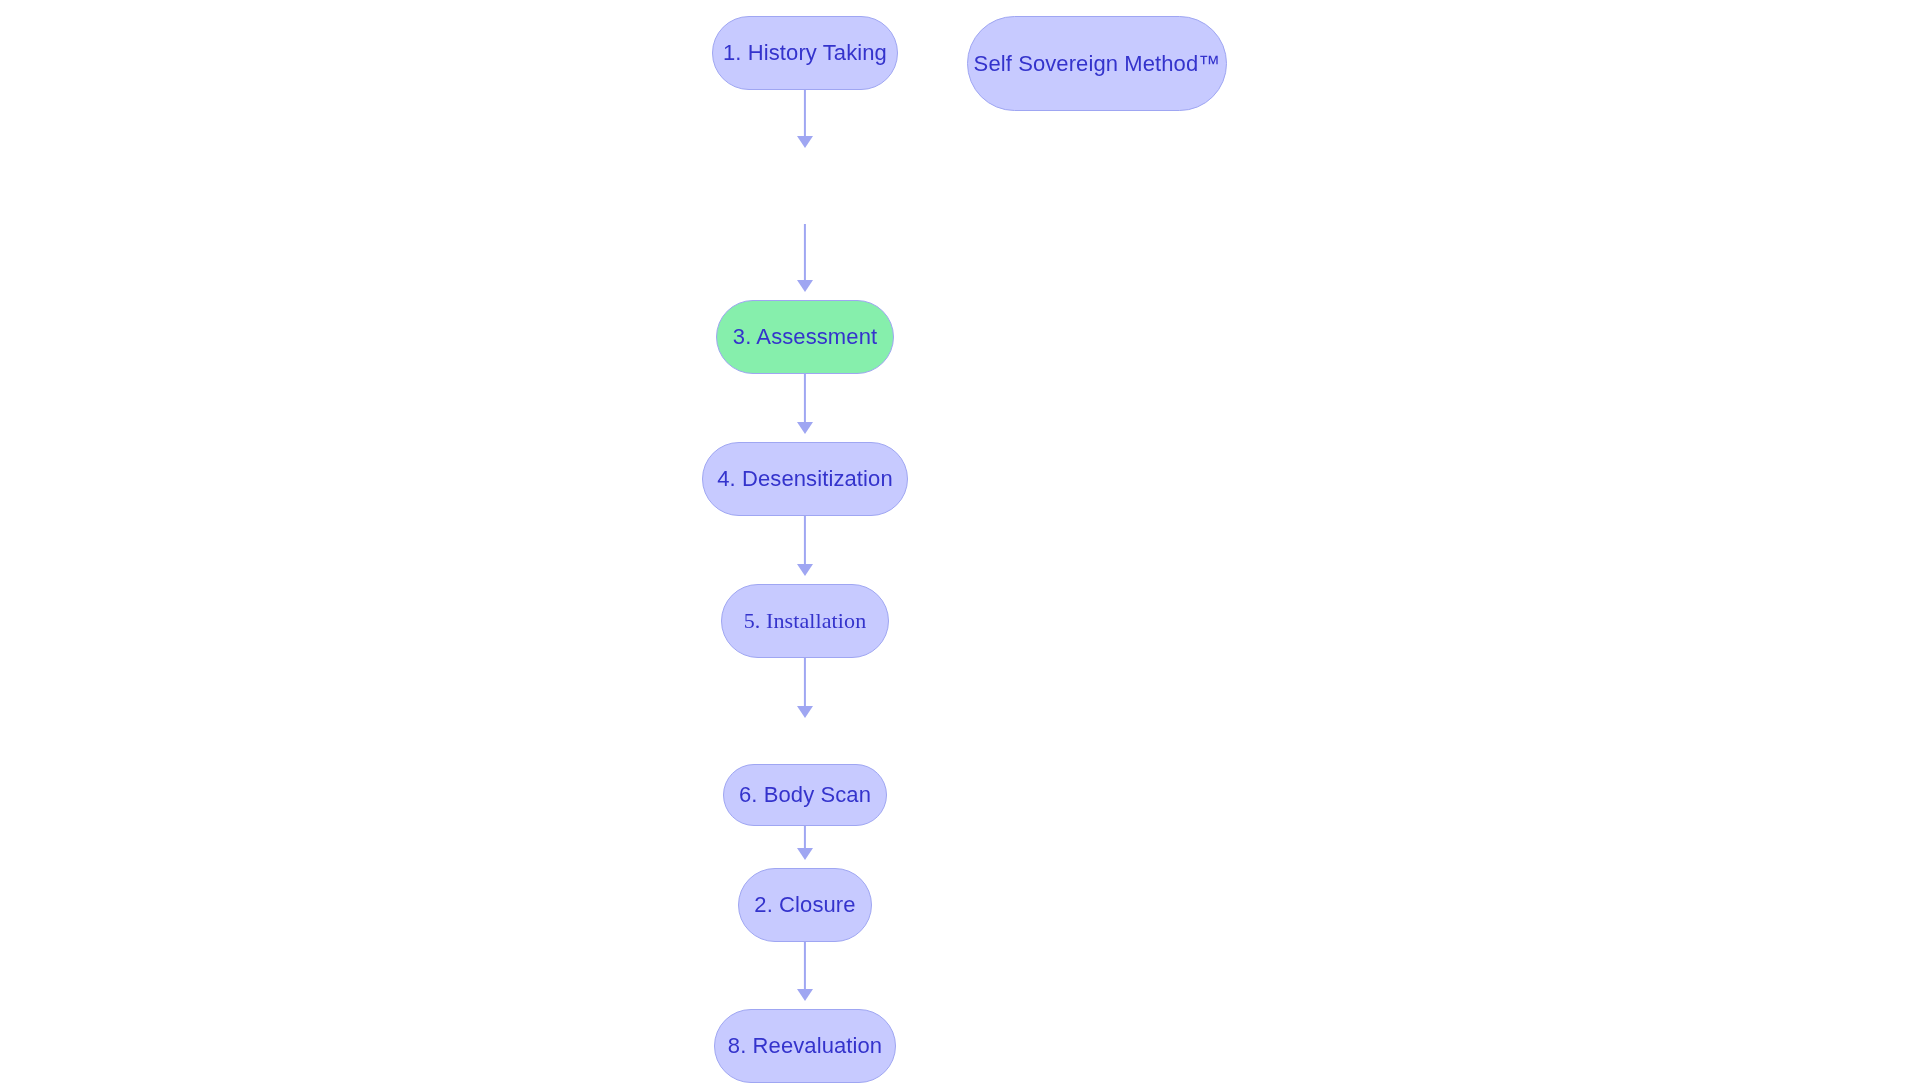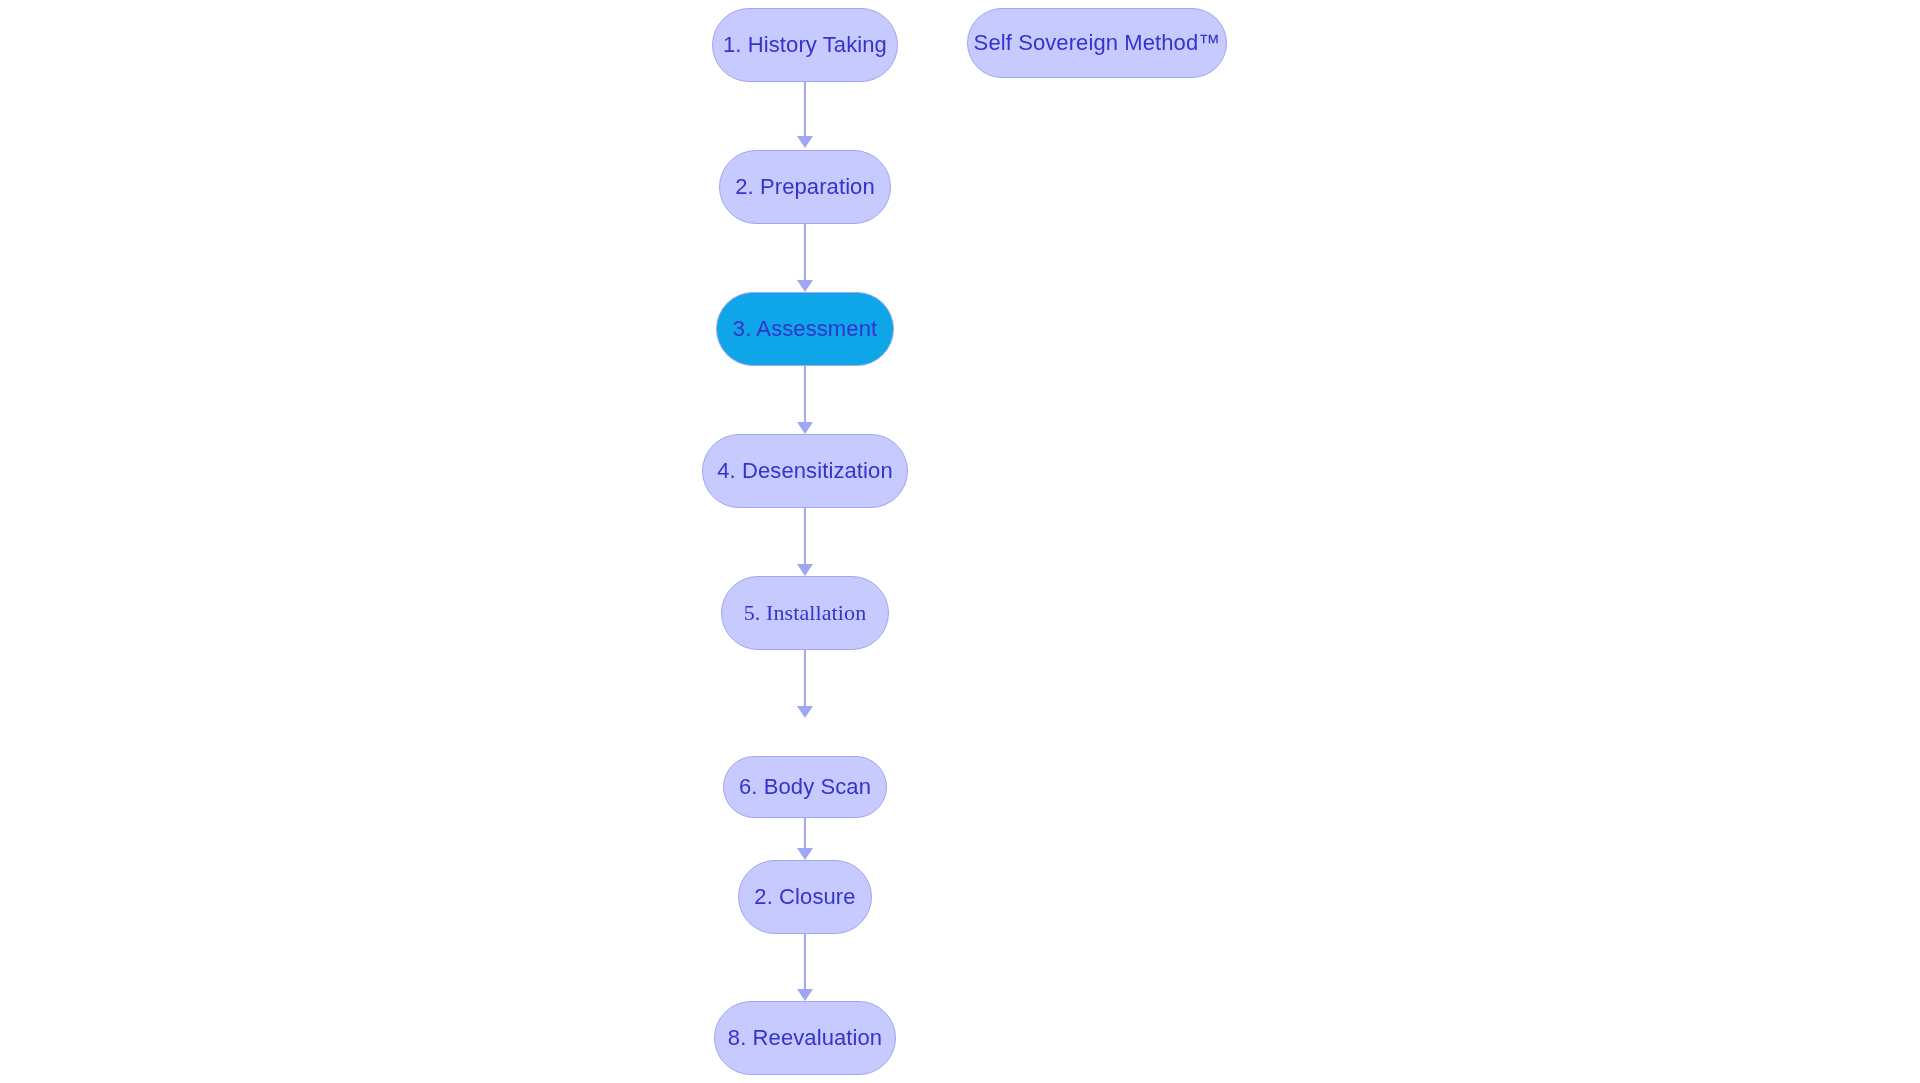--- a/index.html
+++ b/index.html
@@ -34,20 +34,21 @@
     background: #c7caff;
     border: 1.3px solid #9fa6f2;
     border-radius: 999px;
     color: #3433cc;
     font-size: 22px;
     font-weight: 400;
     letter-spacing: 0.1px;
     white-space: nowrap;
     line-height: 1;
     user-select: none;
+    margin-top: 8px;
   }
 
   .node-label {
     display: block;
     pointer-events: none;
   }
 
   
   .edge {
     position: absolute;
@@ -103,39 +104,36 @@
     <div class="head" style="border-top-color: rgb(159, 166, 242);"></div>
   </div>
   <div class="edge" style="left: 805px; top: 934px; height: 67px;">
     <div class="shaft" style="height: 56px; background: rgb(159, 166, 242);"></div>
     <div class="head" style="border-top-color: rgb(159, 166, 242);"></div>
   </div>
 
   <div class="node" style="left: 712px; top: 8px; width: 186px; height: 74px; background: rgb(199, 202, 255); border-color: rgb(159, 166, 242); color: rgb(52, 51, 204);">
     <span class="node-label">1. History Taking</span>
   </div>
-  <div class="node" style="left: 719px; top: 150px; width: 172px; height: 74px; background: rgb(199, 202, 255); border-color: rgb(159, 166, 242); color: rgb(52, 51, 204);">
-    <span class="node-label">2. Preparation</span>
-  </div>
-  <div class="node" style="left: 716px; top: 292px; width: 178px; height: 74px; background: #0ea5e9; border-color: rgb(159, 166, 242); color: rgb(52, 51, 204);">
+  <div class="node" style="left: 716px; top: 292px; width: 178px; height: 74px; background: #86efac; border-color: rgb(159, 166, 242); color: rgb(52, 51, 204);">
     <span class="node-label">3. Assessment</span>
   </div>
   <div class="node" style="left: 702px; top: 434px; width: 206px; height: 74px; background: rgb(199, 202, 255); border-color: rgb(159, 166, 242); color: rgb(52, 51, 204); text-align: right;">
     <span class="node-label">4. Desensitization</span>
   </div>
   <div class="node" style="left: 721px; top: 576px; width: 168px; height: 74px; background: rgb(199, 202, 255); border-color: rgb(159, 166, 242); color: rgb(52, 51, 204); font-family: Liberation Serif, serif;">
     <span class="node-label">5. Installation</span>
   </div>
   <div class="node" style="left: 723px; top: 756px; width: 164px; height: 62px; background: rgb(199, 202, 255); border-color: rgb(159, 166, 242); color: rgb(52, 51, 204);">
     <span class="node-label">6. Body Scan</span>
   </div>
   <div class="node" style="left: 738px; top: 860px; width: 134px; height: 74px; background: rgb(199, 202, 255); border-color: rgb(159, 166, 242); color: rgb(52, 51, 204);">
     <span class="node-label">2. Closure</span>
   </div>
   <div class="node" style="left: 714px; top: 1001px; width: 182px; height: 74px; background: rgb(199, 202, 255); border-color: rgb(159, 166, 242); color: rgb(52, 51, 204); justify-content: center;">
     <span class="node-label">8. Reevaluation</span>
   </div>
 
-  <div class="node" style="left: 967px; top: 8px; width: 260px; height: 70px; background: rgb(199, 202, 255); border-color: rgb(159, 166, 242); color: rgb(52, 51, 204);">
+  <div class="node" style="left: 967px; top: 8px; width: 260px; height: 95px; background: rgb(199, 202, 255); border-color: rgb(159, 166, 242); color: rgb(52, 51, 204);">
     <span class="node-label">Self Sovereign Method™</span>
   </div>
 
 </div>
 
 </body></html>

